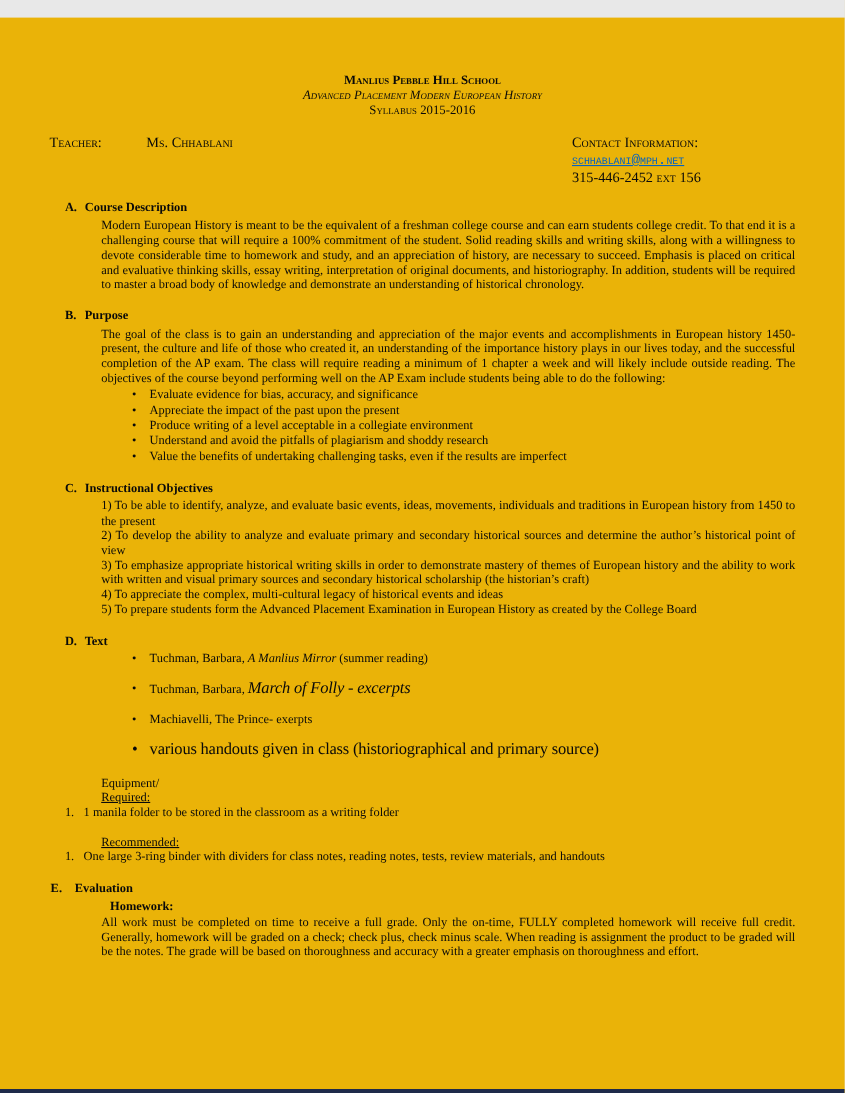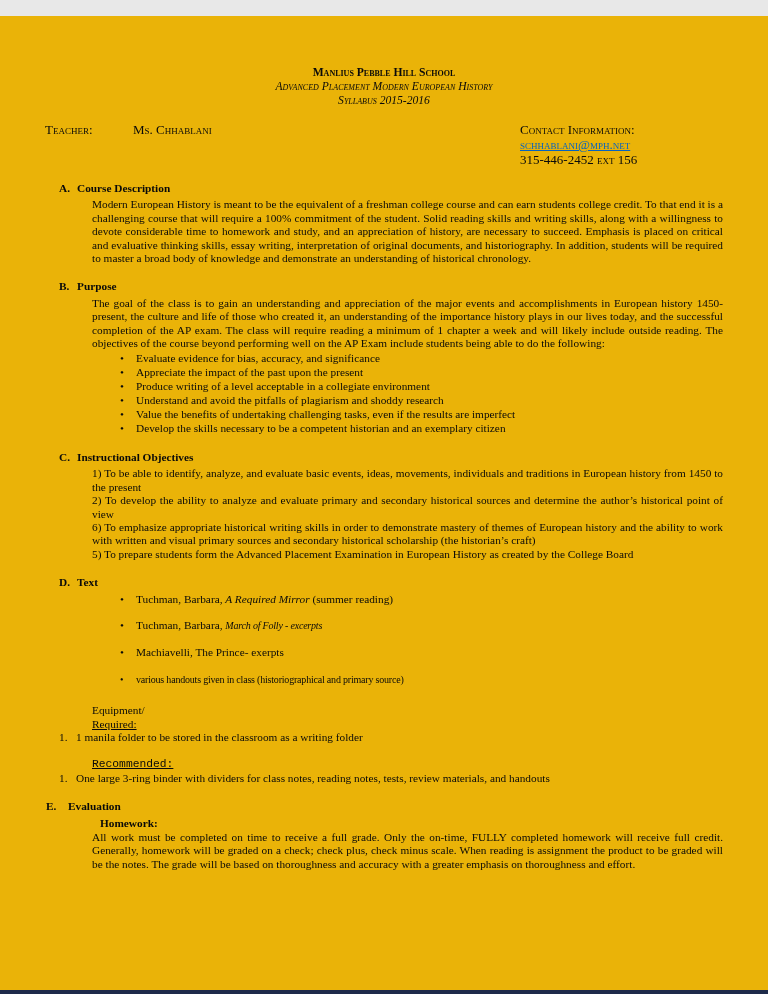--- a/index.html
+++ b/index.html
@@ -11,41 +11,41 @@
     color:#0a0a0a;
     overflow:hidden;
     margin:16px auto;
   }
   .content{padding:50px 45px 0 45px;font-size:11.3px;line-height:13.4px;}
   .sc{font-variant:small-caps;}
   
   .doc-header{text-align:center;line-height:14px;font-size:11.6px;}
   .h-school{font-weight:bold;font-variant:small-caps;}
   .h-course{font-style:italic;font-variant:small-caps;}
-  .h-syllabus{font-style:italic;font-variant:small-caps;text-align:center;}
+  .h-syllabus{font-variant:small-caps;text-align:center;}
   
   .info-row{display:flex;margin-top:14px;font-size:13px;line-height:15px;gap:20px;}
   .info-left{width:455px;}
   .info-line{display:flex;}
   .info-label{width:88px;}
   .info-right{flex:1;}
-  .email{color:var(--link,#0563c1);text-decoration:underline;cursor:pointer;}
+  .email{color:var(--link,#0563c1);text-decoration:underline;cursor:pointer;font-family:Liberation Mono, monospace;}
   
   .sec{margin-top:15px;}
   .sec-head{display:flex;margin-left:14px;font-weight:bold;margin-bottom:3px;}
   .sec-letter{width:18px;flex:0 0 auto;}
   .sec-body{margin:0 0 0 47px;text-align:justify;}
   .bullets{margin:2px 0 0 0;padding:0;list-style:none;}
   .bullets li{position:relative;margin-left:91px;line-height:13.9px;}
   .bullets li::before{content:"\2022";position:absolute;left:-16px;}
   .obj{margin:0 0 0 47px;text-align:justify;}
   
   .textbook{margin-left:47px;}
   .d-bullets li{margin-bottom:13px;}
-  .narrow{font-size:10px;letter-spacing:-0.2px;}
+  .narrow{font-size:15px;letter-spacing:-0.2px;}
   .equip{margin-left:47px;margin-top:17px;}
   .underline{text-decoration:underline;}
   .numitem{display:flex;margin-left:14px;margin-bottom:2px;}
   .num{width:17px;flex:0 0 auto;}
   .gap-sm{height:12px;}
   
   .sec-e .sec-head{margin-left:1px;}
   .sec-e .sec-letter{width:22px;}
   .subhead{font-weight:bold;margin-left:55px;margin-bottom:1px;}
   
@@ -90,58 +90,58 @@
         <span class="sec-letter">B.</span>
         <span class="sec-title">Purpose</span>
       </div>
       <p class="sec-body">The goal of the class is to gain an understanding and appreciation of the major events and accomplishments in European history 1450- present, the culture and life of those who created it, an understanding of the importance history plays in our lives today, and the successful completion of the AP exam.  The class will require reading a minimum of 1 chapter a week and will likely include outside reading.   The objectives of the course beyond performing well on the AP Exam include students being able to do the following:</p>
       <ul class="bullets">
         <li>Evaluate evidence for bias, accuracy, and significance</li>
         <li>Appreciate the impact of the past upon the present</li>
         <li>Produce writing of a level acceptable in a collegiate environment</li>
         <li>Understand and avoid the pitfalls of plagiarism and shoddy research</li>
         <li>Value the benefits of undertaking challenging tasks, even if the results are imperfect</li>
-        <li>Develop the skills necessary to be a competent historian and an exemplary citizen</li>
       </ul>
     </section>
 
     <section class="sec">
       <div class="sec-head">
         <span class="sec-letter">C.</span>
         <span class="sec-title">Instructional Objectives</span>
       </div>
       <p class="obj">1) To be able to identify, analyze, and evaluate basic events, ideas, movements, individuals and traditions in European history from 1450 to the present</p>
       <p class="obj">2) To develop the ability to analyze and evaluate primary and secondary historical sources and determine the author’s historical point of view</p>
-      <p class="obj">6) To emphasize appropriate historical writing skills in order to demonstrate mastery of themes of European history and the ability to work with written and visual primary sources and secondary historical scholarship (the historian’s craft)</p>
+      <p class="obj">3) To emphasize appropriate historical writing skills in order to demonstrate mastery of themes of European history and the ability to work with written and visual primary sources and secondary historical scholarship (the historian’s craft)</p>
+      <p class="obj">4) To appreciate the complex, multi-cultural legacy of historical events and ideas</p>
       <p class="obj">5) To prepare students form the Advanced Placement Examination in European History as created by the College Board</p>
     </section>
 
     <section class="sec">
       <div class="sec-head">
         <span class="sec-letter">D.</span>
         <span class="sec-title">Text</span>
       </div>
       <ul class="bullets d-bullets">
-        <li><span>Tuchman, Barbara, </span><i>A Required Mirror</i><span> (summer reading)</span></li>
+        <li><span>Tuchman, Barbara, </span><i>A Manlius Mirror</i><span> (summer reading)</span></li>
         <li><span>Tuchman, Barbara, </span><i class="narrow">March of Folly - excerpts</i><span></span></li>
         <li><span>Machiavelli, The Prince- exerpts</span><i></i><span></span></li>
         <li class="narrow"><span>various handouts given in class (historiographical and primary  source)</span><i></i><span></span></li>
       </ul>
 
       <div class="equip">
         <div>Equipment/</div>
         <div class="underline">Required:</div>
       </div>
       <div class="numitem">
         <span class="num">1.</span>
         <span>1 manila folder to be stored in the classroom as a writing folder</span>
       </div>
 
       <div class="gap-sm"></div>
-      <div class="equip" style="margin-top:0;font-family:Liberation Mono, monospace;">
+      <div class="equip" style="margin-top:0;">
         <div class="underline">Recommended:</div>
       </div>
       <div class="numitem">
         <span class="num">1.</span>
         <span>One large  3-ring binder with dividers for class notes, reading notes, tests, review materials, and handouts</span>
       </div>
     </section>
 
     <section class="sec sec-e">
       <div class="sec-head">

